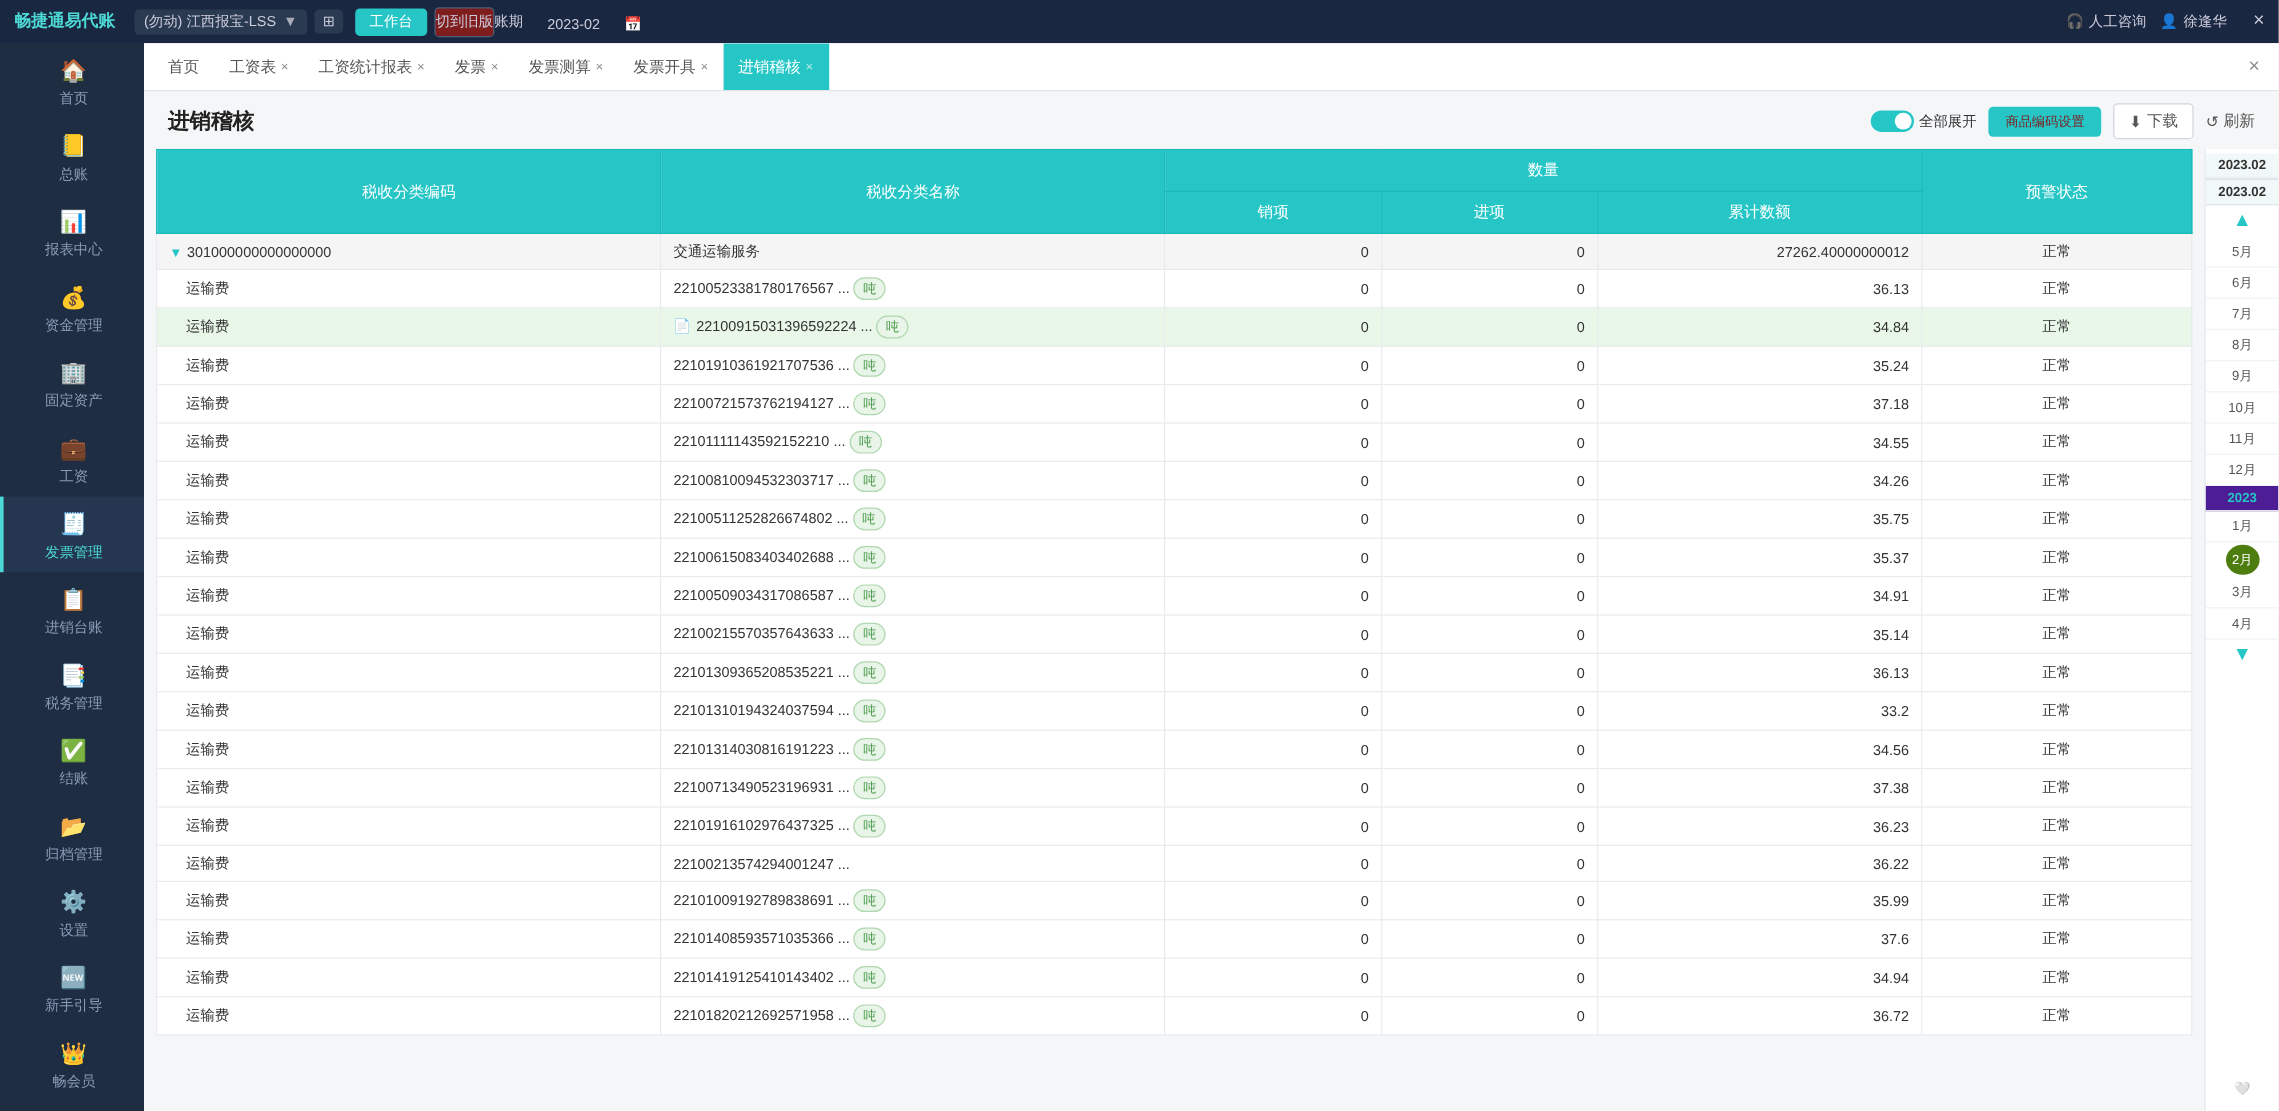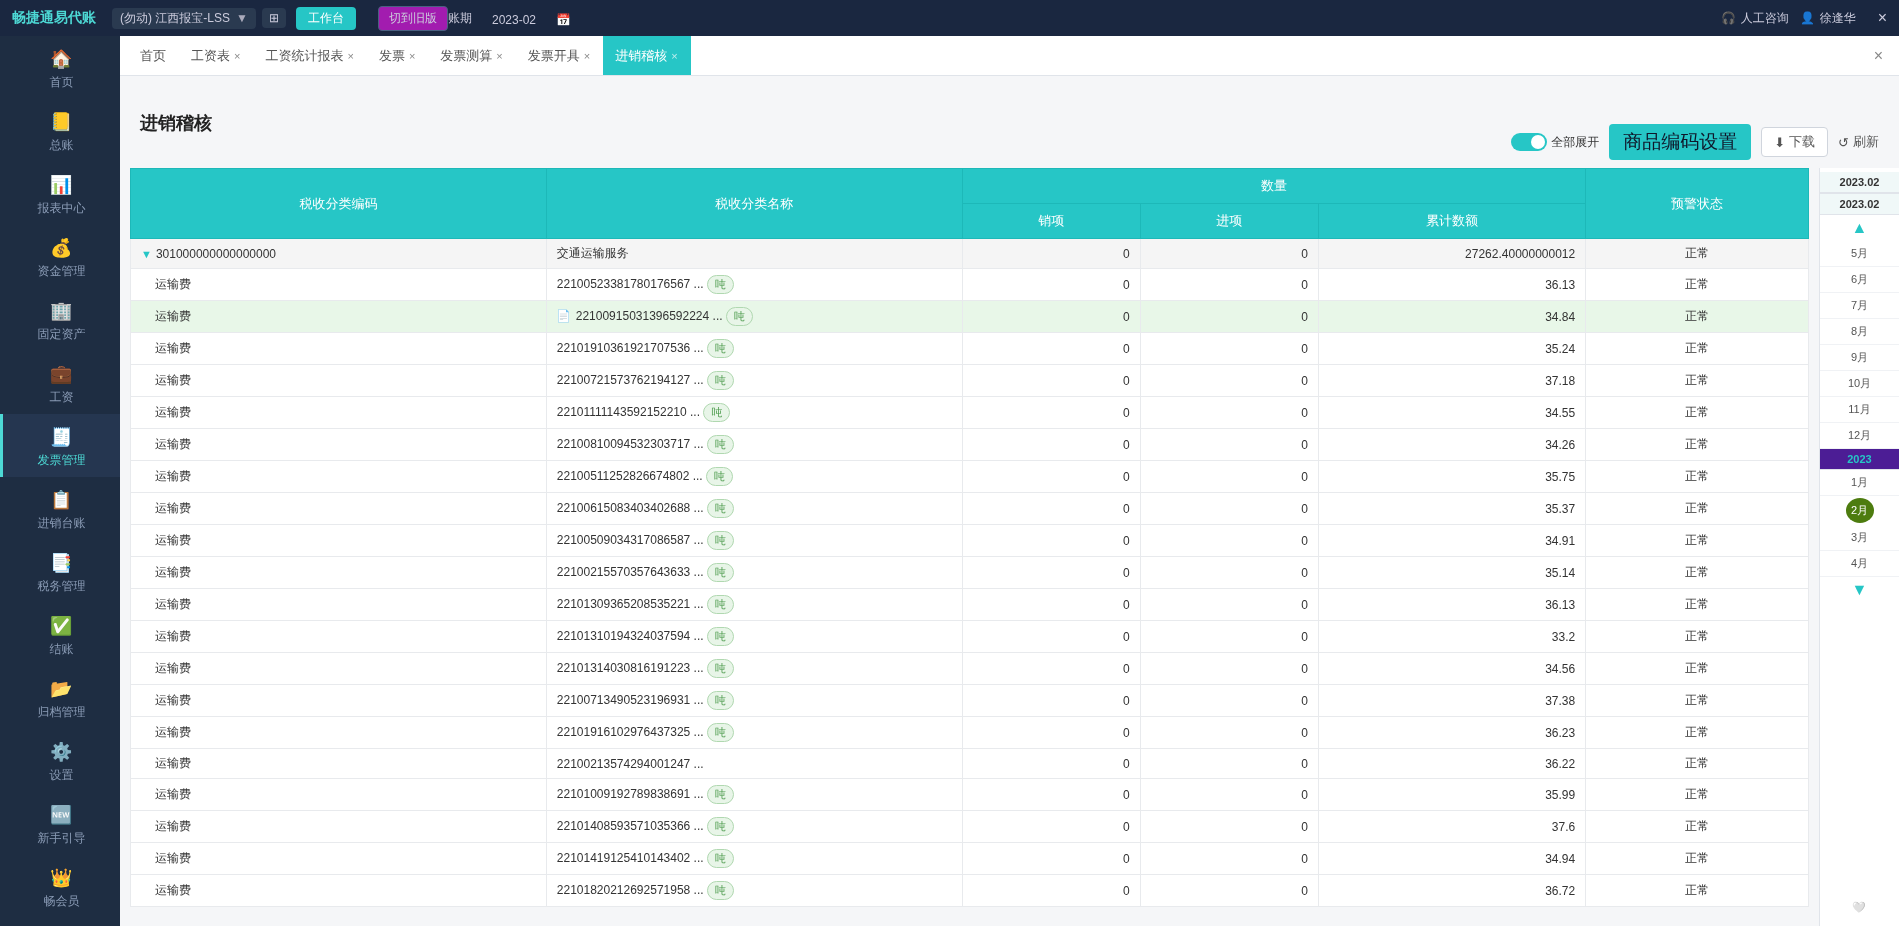--- a/index.html
+++ b/index.html
@@ -46,26 +46,26 @@
       background: #26c6c6;
       border: none;
       border-radius: 4px;
       padding: 3px 12px;
       color: #fff;
       margin-left: 10px;
       cursor: pointer;
       font-size: 12px;
     }
     .top-bar-switch {
-      background: #a21caf;
+      background: #7f1d1d;
       border: 1px solid #4a6080;
       border-radius: 4px;
-      padding: 3px 10px;
+      padding: 3px 0;
       color: #ccd;
-      margin-left: 22px;
+      margin-left: 6px;
       cursor: pointer;
       font-size: 12px;
     }
     .top-bar-period {
       color: #ccd;
       font-size: 12px;
       display: flex;
       align-items: flex-end;
       gap: 20px;
     }
@@ -186,21 +186,20 @@
     }
     .page-title {
       font-size: 18px;
       font-weight: bold;
       color: #222;
     }
     .page-actions {
       display: flex;
       align-items: center;
       gap: 10px;
-      margin-top: 38px;
     }
     .toggle-btn {
       display: flex;
       align-items: center;
       gap: 4px;
       font-size: 12px;
       color: #333;
     }
     .toggle-switch {
       width: 36px;
@@ -215,25 +214,25 @@
       position: absolute;
       right: 2px;
       top: 2px;
       width: 14px;
       height: 14px;
       background: #fff;
       border-radius: 50%;
     }
     .btn-primary {
       background: #26c6c6;
-      color: #0f172a;
+      color: #7f1d1d;
       border: none;
       border-radius: 4px;
       padding: 5px 14px;
-      font-size: 19px;
+      font-size: 11px;
       cursor: pointer;
     }
     .btn-outline {
       background: #fff;
       color: #555;
       border: 1px solid #d0d5dd;
       border-radius: 4px;
       padding: 5px 12px;
       font-size: 13px;
       cursor: pointer;
@@ -291,21 +290,21 @@
       color: #333;
     }
     .main-table .code-cell { text-align: left; }
     .main-table .name-cell { text-align: left; }
     .main-table .num-cell { text-align: right; }
 
     .group-arrow { color: #26c6c6; margin-right: 4px; font-size: 11px; }
 
     
     .right-panel {
-      width: 80px;
+      width: 62px;
       background: #fff;
       border-left: 1px solid #e0e4ea;
       display: flex;
       flex-direction: column;
       align-items: center;
       padding: 4px 0;
       font-size: 11px;
       color: #555;
       flex-shrink: 0;
       overflow-y: auto;

